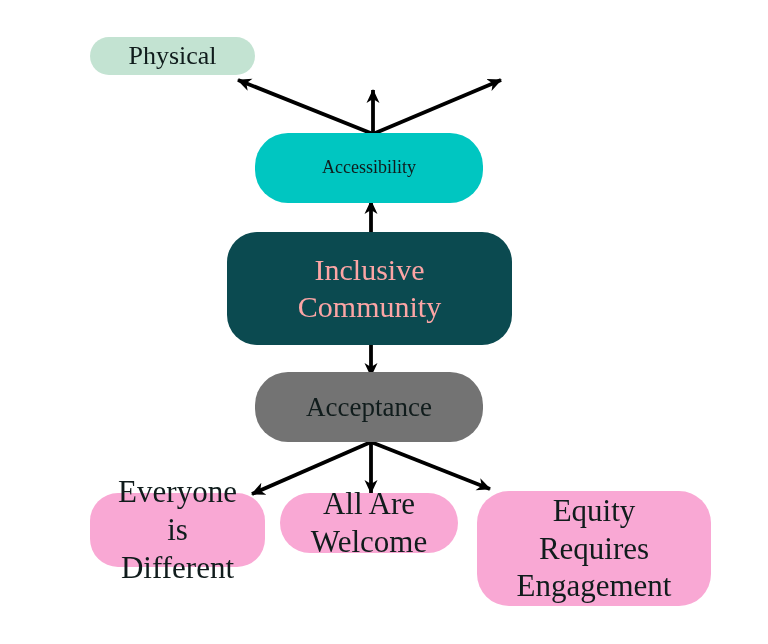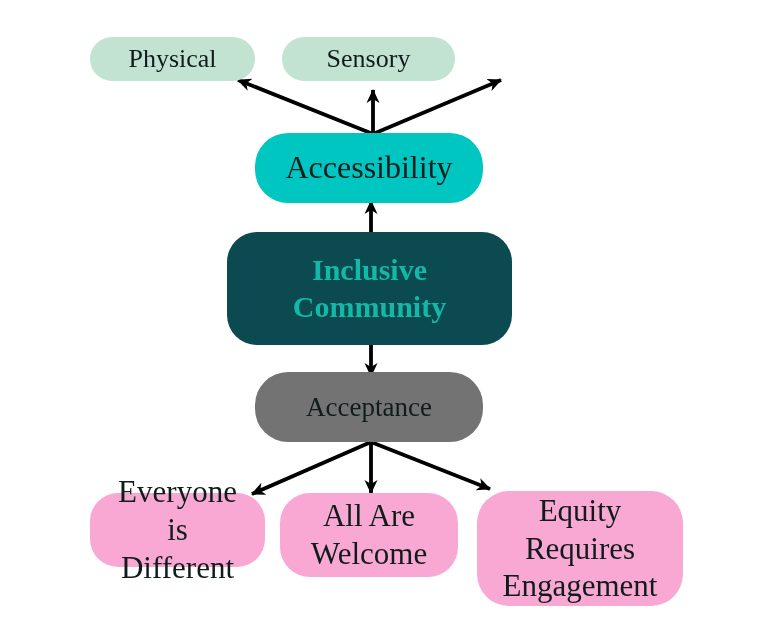--- a/index.html
+++ b/index.html
@@ -30,59 +30,58 @@
     justify-content: center;
     text-align: center;
     color: #101c1c;
     line-height: 1.22;
     box-sizing: border-box;
   }
   
   .pill {
     background: #c3e3d2;
     border-radius: 25px;
-    height: 44px;
+    height: 38px;
     top: 37px;
     font-size: 26px;
   }
   .n-physical  { left: 90px;  width: 165px; }
   .n-sensory   { left: 282px; width: 173px; }
   .n-cognitive { left: 475px; width: 177px; }
   
   .n-accessibility {
     left: 255px; top: 133px; width: 228px; height: 70px;
     background: #00c6c1;
     border-radius: 33px;
-    font-size: 32px;
+    font-size: 18px;
   }
   
   .n-inclusive {
     left: 227px; top: 232px; width: 285px; height: 113px;
     background: #0b4a50;
     border-radius: 30px;
-    color: #14b8a6;
+    color: #fca5a5;
     font-size: 30px;
     padding: 0 30px;
-    font-weight: bold;
   }
   
   .n-acceptance {
     left: 255px; top: 372px; width: 228px; height: 70px;
     background: #737373;
     border-radius: 33px;
     font-size: 27px;
   }
   
   .red {
     background: #f9a8d4;
     font-size: 31px;
   }
   .n-everyone { left: 90px;  top: 493px; width: 175px; height: 74px;  border-radius: 28px; padding: 0 18px; }
-  .n-allare   { left: 280px; top: 493px; width: 178px; height: 84px;  border-radius: 30px; padding: 16px 20px; }
-  .n-equity   { left: 477px; top: 491px; width: 206px; height: 115px; border-radius: 32px; padding: 0 28px; }
+  .n-allare   { left: 280px; top: 493px; width: 178px; height: 60px;  border-radius: 30px; padding: 16px 20px; }
+  .n-equity   { left: 477px; top: 491px; width: 234px; height: 115px; border-radius: 32px; padding: 0 28px; }
 </style>
 </head>
 <body>
 
 <div class="canvas">
 
   <svg class="arrows" viewBox="0 0 768 644" xmlns="http://www.w3.org/2000/svg">
     <defs>
       <marker id="ah" markerUnits="userSpaceOnUse" markerWidth="16" markerHeight="15" refX="13" refY="7" orient="auto">
         <path d="M0,0.5 L14,7 L0,13.5 L4,7 Z" fill="#000000"></path>
@@ -95,21 +94,20 @@
 
     <line x1="371" y1="233" x2="371" y2="201" stroke="#000000" stroke-width="3.8" marker-end="url(#ah)"></line>
     <line x1="371" y1="345" x2="371" y2="376" stroke="#000000" stroke-width="3.8" marker-end="url(#ah)"></line>
 
     <line x1="371" y1="442" x2="252" y2="494" stroke="#000000" stroke-width="3.8" marker-end="url(#ah)"></line>
     <line x1="371" y1="442" x2="371" y2="493" stroke="#000000" stroke-width="3.8" marker-end="url(#ah)"></line>
     <line x1="371" y1="442" x2="490" y2="489" stroke="#000000" stroke-width="3.8" marker-end="url(#ah)"></line>
   </svg>
 
   <div class="node pill n-physical">Physical</div>
-  <div class="node pill n-sensory">Sensory</div>
 
   <div class="node n-accessibility">Accessibility</div>
 
   <div class="node n-inclusive">Inclusive Community</div>
 
   <div class="node n-acceptance">Acceptance</div>
 
   <div class="node red n-everyone">Everyone is Different</div>
   <div class="node red n-allare">All Are Welcome</div>
   <div class="node red n-equity">Equity Requires Engagement</div>

